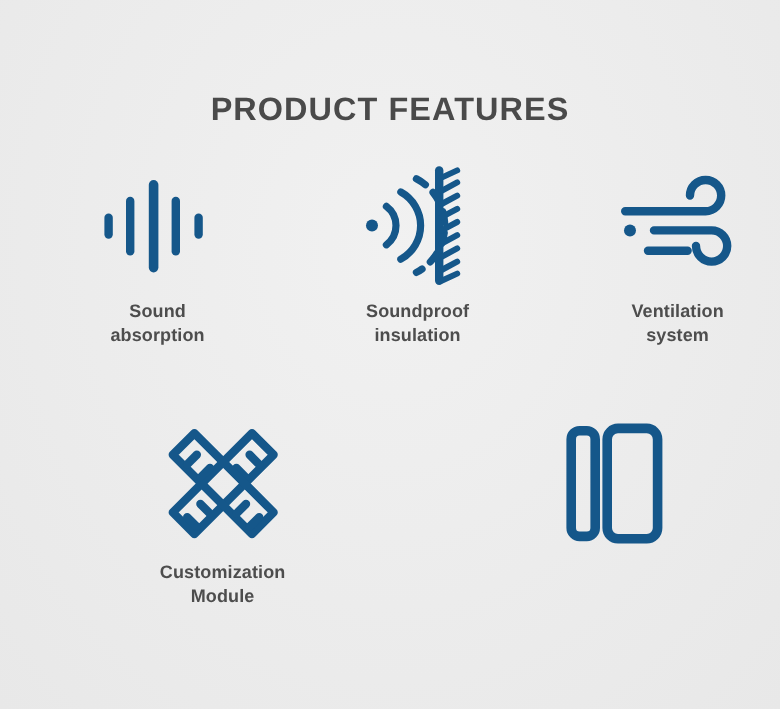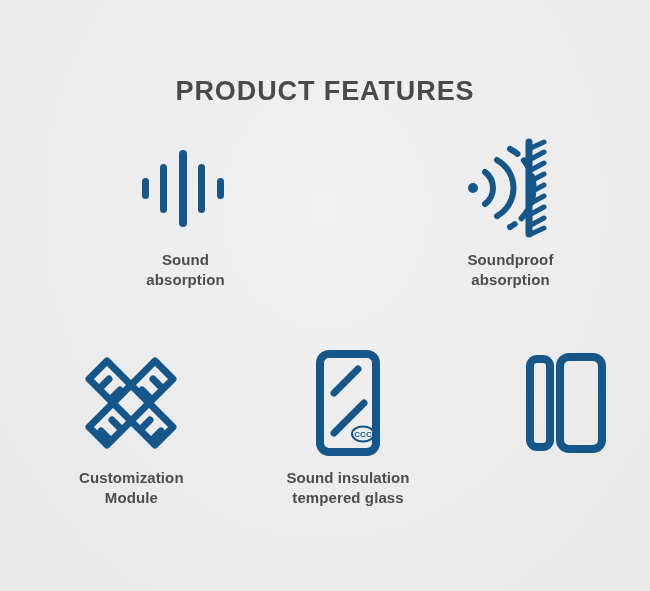--- a/index.html
+++ b/index.html
@@ -119,23 +119,37 @@
               <line x1="68" y1="45" x2="81" y2="38" stroke-width="5"></line>
               <line x1="68" y1="56" x2="81" y2="49" stroke-width="5"></line>
               <line x1="68" y1="67" x2="81" y2="60" stroke-width="5"></line>
               <line x1="68" y1="78" x2="81" y2="71" stroke-width="5"></line>
               <line x1="68" y1="89" x2="81" y2="82" stroke-width="5"></line>
               <line x1="68" y1="98" x2="81" y2="92" stroke-width="5"></line>
             </g>
           </svg>
         </div>
         <div class="label">Soundproof
-absorption</div>
+insulation</div>
       </div>
 
+      <div class="cell">
+        <div class="icon-box">
+          <svg width="100" height="86" viewBox="0 0 100 86" aria-hidden="true">
+            <g fill="none" stroke="#15578a" stroke-width="7" stroke-linecap="round">
+              <path d="M6 31 H 73 A 13 13 0 1 0 60 18"></path>
+              <path d="M30 47 H 78 A 13 13 0 1 1 65 60"></path>
+              <line x1="25" y1="64" x2="58" y2="64"></line>
+            </g>
+            <circle cx="10" cy="47" r="5" fill="#15578a"></circle>
+          </svg>
+        </div>
+        <div class="label">Ventilation
+system</div>
+      </div>
 
     </div>
 
     <div class="row row2">
 
       <div class="cell">
         <div class="icon-box">
           <svg width="100" height="100" viewBox="0 0 100 100" aria-hidden="true">
             <g fill="none" stroke="#15578a" stroke-width="7" stroke-linejoin="round" stroke-linecap="round">
 
@@ -150,37 +164,20 @@
               <line x1="39" y1="37" x2="31" y2="45"></line>
               <line x1="69" y1="67" x2="61" y2="75"></line>
               <line x1="80" y1="78" x2="72" y2="86"></line>
             </g>
           </svg>
         </div>
         <div class="label">Customization
 Module</div>
       </div>
 
-      <div class="cell">
-        <div class="icon-box">
-          <svg width="80" height="108" viewBox="0 0 80 108" aria-hidden="true">
-            <rect x="12" y="5" width="56" height="98" rx="9" ry="9" fill="none" stroke="#15578a" stroke-width="8"></rect>
-            <g stroke="#15578a" stroke-width="7" stroke-linecap="round">
-              <line x1="26" y1="44" x2="50" y2="20"></line>
-              <line x1="26" y1="84" x2="56" y2="54"></line>
-            </g>
-            <g>
-              <ellipse cx="55" cy="85" rx="11" ry="7.5" fill="none" stroke="#15578a" stroke-width="2"></ellipse>
-              <text x="55" y="88" text-anchor="middle" font-family="Liberation Sans, sans-serif" font-size="8" font-weight="bold" fill="#15578a">CCC</text>
-            </g>
-          </svg>
-        </div>
-        <div class="label">Sound insulation
-tempered glass</div>
-      </div>
 
       <div class="cell">
         <div class="icon-box">
           <svg width="90" height="104" viewBox="0 0 90 104" aria-hidden="true">
             <g fill="none" stroke="#15578a" stroke-width="8">
               <rect x="10" y="8" width="20" height="88" rx="7" ry="7"></rect>
               <rect x="40" y="6" width="42" height="92" rx="9" ry="9"></rect>
             </g>
           </svg>
         </div>

